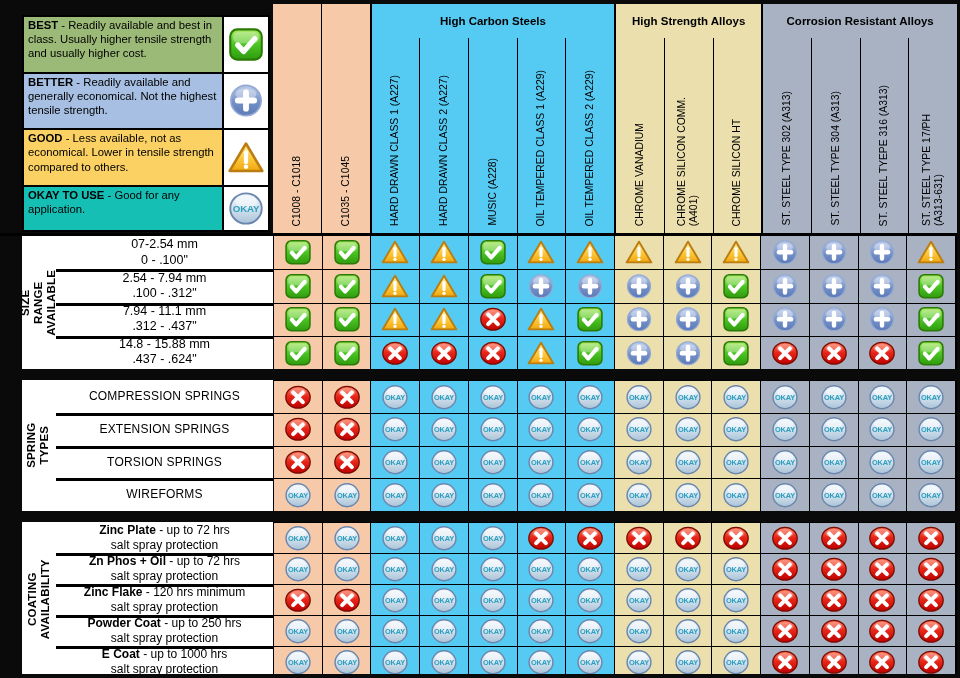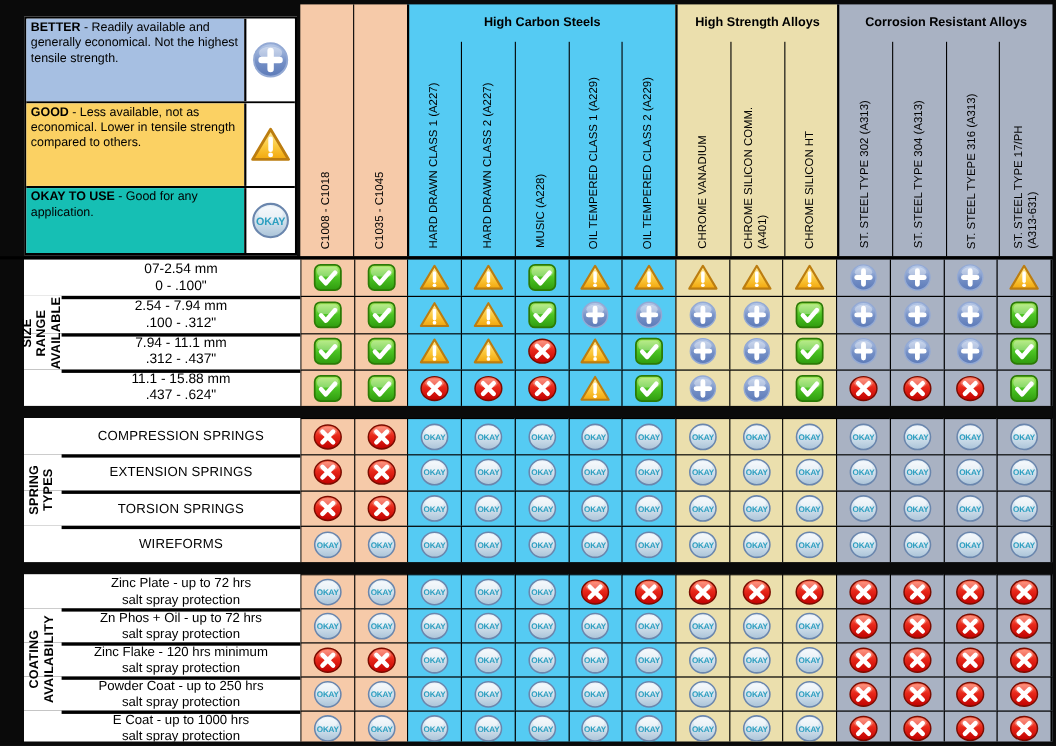--- a/index.html
+++ b/index.html
@@ -36,21 +36,21 @@
   .rows{display:flex;flex-direction:column;height:100%;}
   .sec-row{flex:1;display:flex;min-height:0;}
   .row-label-area{flex:0 0 273px;position:relative;box-sizing:border-box;
     background:linear-gradient(90deg,#0a0a0a 0,#0a0a0a 22px,#fff 22px);}
   .sec-row + .sec-row .row-label-area::before{
     content:"";position:absolute;left:56px;right:0;top:0;height:3px;background:#000;}
   .row-label{margin-left:56px;height:100%;display:flex;flex-direction:column;align-items:center;justify-content:center;text-align:center;line-height:1.22;}
   .sec0 .row-label{font-size:12.5px;}
   .sec1 .row-label{font-size:12px;letter-spacing:.2px;}
   .sec2 .row-label{font-size:12px;}
-  .row-label .l1 b{font-weight:normal;margin-top:41px;}
+  .row-label .l1 b{font-weight:bold;margin-top:41px;}
   .vlabel{position:absolute;left:22px;top:0;bottom:0;width:34px;display:flex;align-items:center;justify-content:center;z-index:3;}
   .vlabel-text{transform:rotate(-90deg);white-space:pre-line;text-align:center;font-weight:bold;font-size:11.5px;line-height:1.15;letter-spacing:.2px;}
   .cell{flex:1;display:flex;align-items:center;justify-content:center;border-left:1.5px solid #000;border-top:1.5px solid #000;min-width:0;}
   .cell:last-child{border-right:2.5px solid #000;}
   .sec0 .sec-row:first-child .cell{border-top:none;}
   .cell-icon{width:30px;height:26.5px;flex:none;}
   .gapbar{height:11px;background:#0a0a0a;flex:0 0 auto;}
   .svg-defs{position:absolute;width:0;height:0;overflow:hidden;}
 </style>
 </head>
@@ -109,20 +109,28 @@
       <text x="17" y="18.2" text-anchor="middle" font-size="8.4" font-weight="bold" fill="#2d9fc0" font-family="Liberation Sans, sans-serif" letter-spacing="-0.2">OKAY</text>
     </g>
   </defs>
 </svg>
 
 <div id="app">
   <div class="top-area">
     <div class="legend-zone">
       <div class="legend-box" id="legend-box">
           <div class="legend-row" style="flex-grow: 48;">
+            <div class="legend-text" style="background: rgb(156, 186, 119);"><span class="lead">BEST</span><span> - Readily available and best in class. Usually higher tensile strength and usually higher cost.</span></div>
+            <div class="legend-icon-cell">
+              <svg viewBox="0 0 34 30" class="legend-icon">
+                <use href="#sym-best"></use>
+              </svg>
+            </div>
+          </div>
+          <div class="legend-row" style="flex-grow: 48;">
             <div class="legend-text" style="background: rgb(166, 191, 226);"><span class="lead">BETTER</span><span> - Readily available and generally economical. Not the highest tensile strength.</span></div>
             <div class="legend-icon-cell">
               <svg viewBox="0 0 34 30" class="legend-icon">
                 <use href="#sym-better"></use>
               </svg>
             </div>
           </div>
           <div class="legend-row" style="flex-grow: 48;">
             <div class="legend-text" style="background: rgb(251, 209, 99);"><span class="lead">GOOD</span><span> - Less available, not as economical. Lower in tensile strength compared to others.</span></div>
             <div class="legend-icon-cell">
@@ -444,21 +452,21 @@
           </div>
           <div class="cell" style="background: rgb(169, 178, 195);">
             <svg viewBox="0 0 34 30" class="cell-icon">
               <use href="#sym-best"></use>
             </svg>
           </div>
         </div>
         <div class="sec-row">
           <div class="row-label-area">
             <div class="row-label">
-              <div class="l1">11.1 - 15.88 mm</div>
+              <div class="l1">14.8 - 15.88 mm</div>
               <div class="l2">.437 - .624"</div>
             </div>
           </div>
           <div class="cell" style="background: rgb(246, 202, 169);">
             <svg viewBox="0 0 34 30" class="cell-icon">
               <use href="#sym-best"></use>
             </svg>
           </div>
           <div class="cell" style="background: rgb(246, 202, 169);">
             <svg viewBox="0 0 34 30" class="cell-icon">

